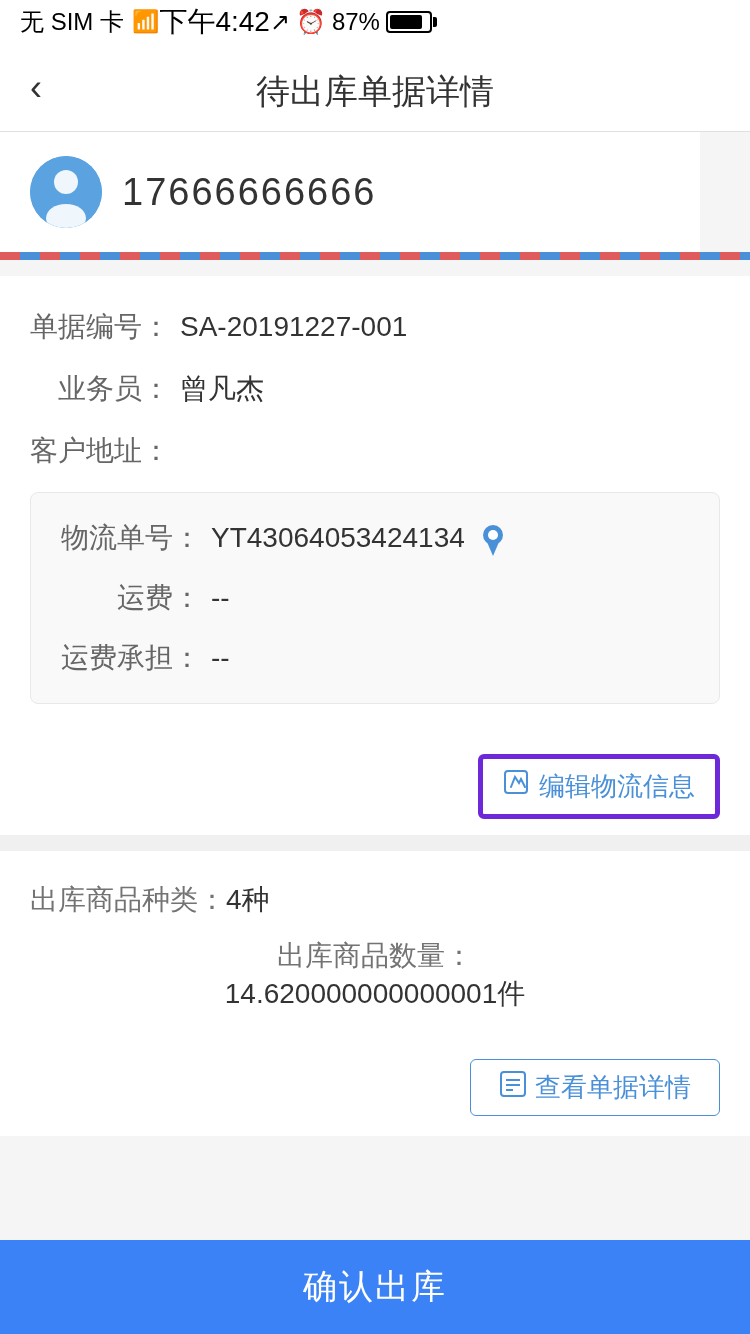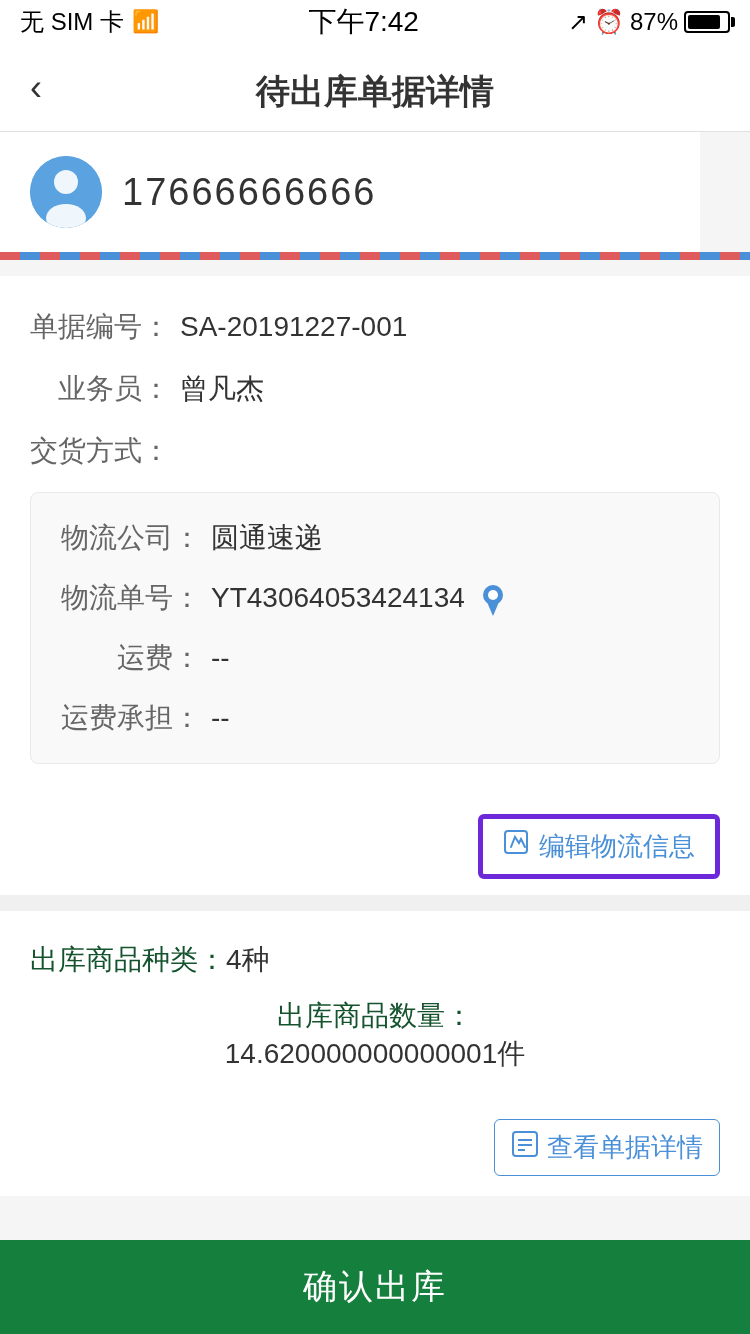--- a/index.html
+++ b/index.html
@@ -14,21 +14,20 @@
       position: relative;
     }
 
     
     .status-bar {
       width: 750px;
       height: 44px;
       background: #fff;
       display: flex;
       align-items: center;
-      justify-content: space-between;
       padding: 0 20px;
       font-size: 24px;
       color: #000;
     }
     .status-left { display: flex; align-items: center; gap: 8px; }
     .status-center { font-weight: 500; font-size: 28px; }
     .status-right { display: flex; align-items: center; gap: 6px; font-size: 24px; }
     .battery-icon {
       width: 46px; height: 22px;
       border: 2px solid #000;
@@ -69,21 +68,21 @@
     }
     .nav-back {
       position: absolute;
       left: 30px;
       font-size: 36px;
       color: #333;
       cursor: pointer;
     }
     .nav-title {
       font-size: 34px;
-      font-weight: 700;
+      font-weight: 400;
       color: #333;
       margin-top: 8px;
     }
 
     
     .dashed-divider {
       width: 750px;
       height: 8px;
       background: repeating-linear-gradient(
         90deg,
@@ -215,21 +214,21 @@
       padding: 30px 30px;
     }
     .goods-row {
       display: flex;
       align-items: center;
       margin-bottom: 18px;
       font-size: 28px;
     }
     .goods-row:last-child { margin-bottom: 0; flex-direction: column; }
     .goods-label {
-      color: #14532d;
+      color: #737373;
       min-width: 180px;
       flex-shrink: 0;
     }
     .goods-value {
       color: #333;
       flex: 1;
     }
 
     
     .view-details-btn {
@@ -237,41 +236,41 @@
       justify-content: flex-end;
       padding: 16px 30px 20px;
       background: #fff;
     }
     .btn-view {
       display: flex;
       align-items: center;
       gap: 8px;
       border: 1px solid #4a90d9;
       border-radius: 6px;
-      padding: 10px 16px;
+      padding: 10px 28px;
       color: #4a90d9;
       font-size: 26px;
       background: #fff;
       cursor: pointer;
     }
 
     
     .bottom-spacer {
       flex: 1;
       background: #f5f5f5;
       min-height: 200px;
     }
 
     
     .confirm-btn-container {
       position: fixed;
       bottom: 0;
       left: 0;
       width: 750px;
-      background: #15803d;
+      background: #3b82f6;
       padding: 24px 7px;
       display: flex;
       align-items: center;
       justify-content: center;
     }
     .confirm-btn {
       font-size: 34px;
       color: #fff;
       font-weight: 500;
       background: transparent;
@@ -283,21 +282,21 @@
     .wifi-icon { font-size: 22px; }
   </style>
 </head>
 <body>
 
 <div class="status-bar">
   <div class="status-left">
     <span>无 SIM 卡</span>
     <span class="wifi-icon">📶</span>
   </div>
-  <div class="status-center">下午7:42</div>
+  <div class="status-center">下午4:42</div>
   <div class="status-right">
     <span>↗</span>
     <span>⏰</span>
     <span>87%</span>
     <span class="battery-icon">
       <span class="battery-fill"></span>
     </span>
   </div>
 </div>
 
@@ -322,28 +321,24 @@
 <div class="info-section">
   <div class="info-row">
     <span class="info-label">单据编号：</span>
     <span class="info-value">SA-20191227-001</span>
   </div>
   <div class="info-row">
     <span class="info-label">业务员：</span>
     <span class="info-value">曾凡杰</span>
   </div>
   <div class="info-row">
-    <span class="info-label">交货方式：</span>
+    <span class="info-label">客户地址：</span>
   </div>
 
   <div class="logistics-card">
-    <div class="logistics-row">
-      <span class="logistics-label">物流公司：</span>
-      <span class="logistics-value">圆通速递</span>
-    </div>
     <div class="logistics-row">
       <span class="logistics-label">物流单号：</span>
       <span class="logistics-value">
         <span>YT43064053424134</span>
         <span class="location-icon">
           <svg width="36" height="36" viewBox="0 0 36 36" xmlns="http://www.w3.org/2000/svg">
             <circle cx="18" cy="15" r="10" fill="#4a90d9"></circle>
             <circle cx="18" cy="15" r="5" fill="#fff"></circle>
             <polygon points="18,36 12,22 24,22" fill="#4a90d9"></polygon>
           </svg>

